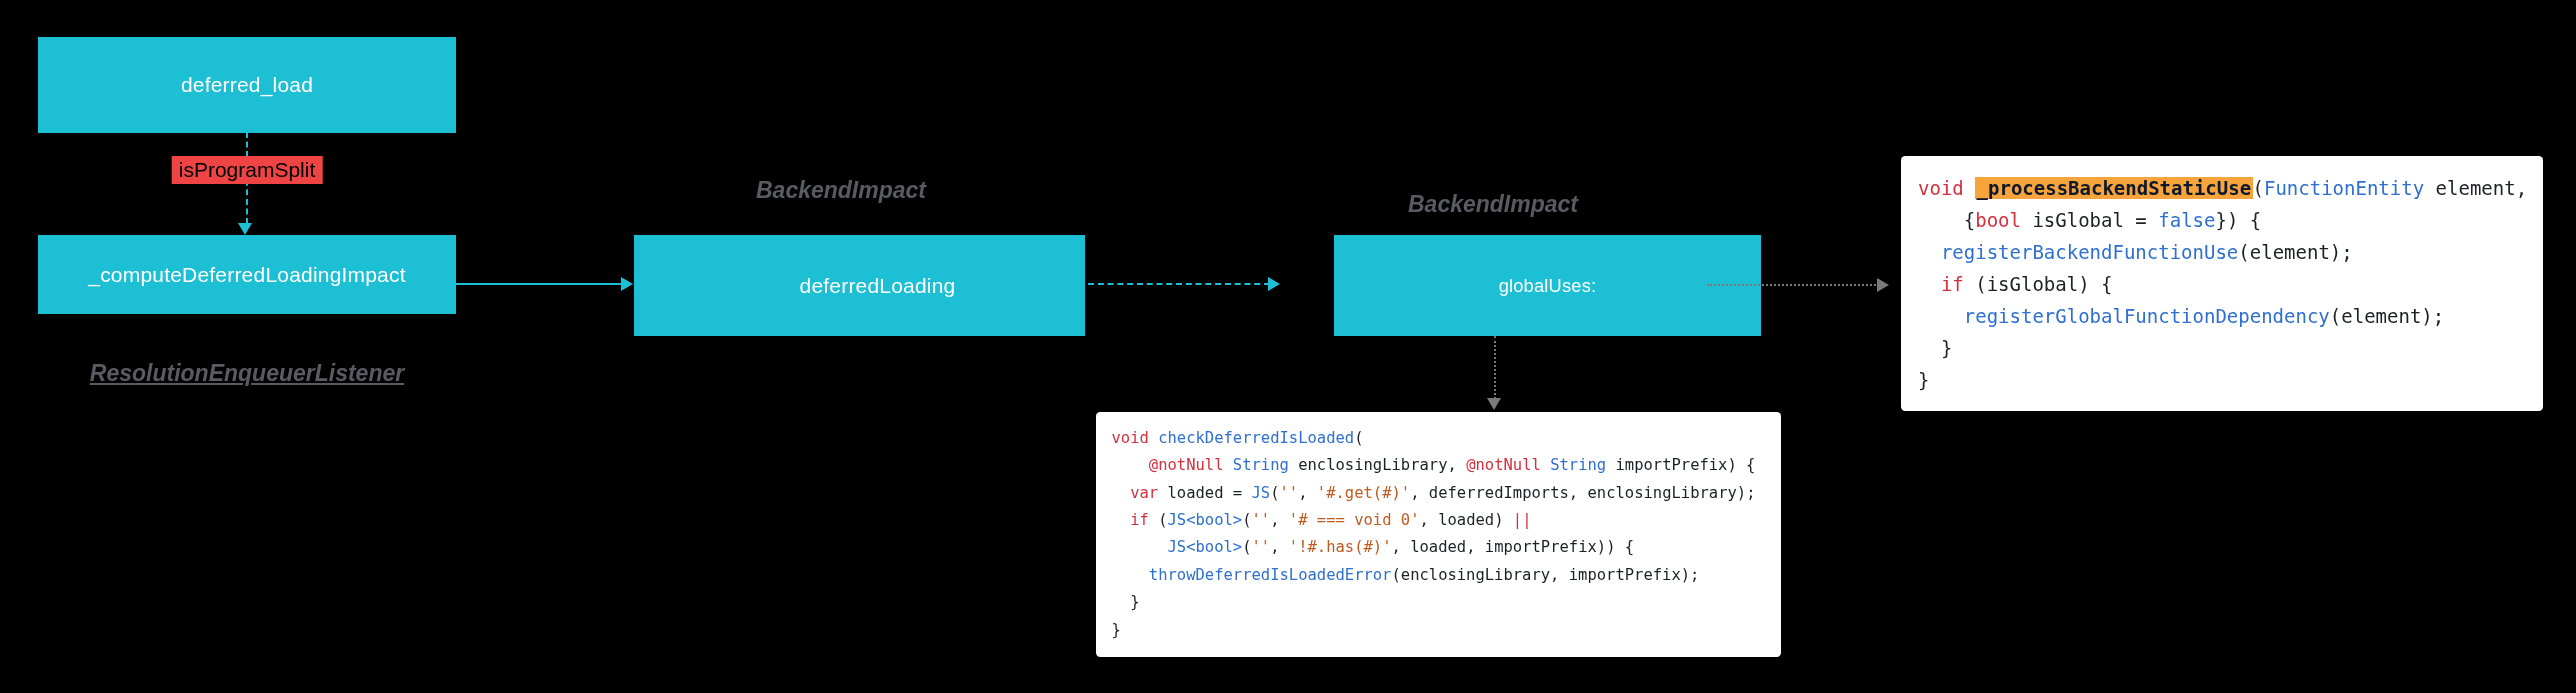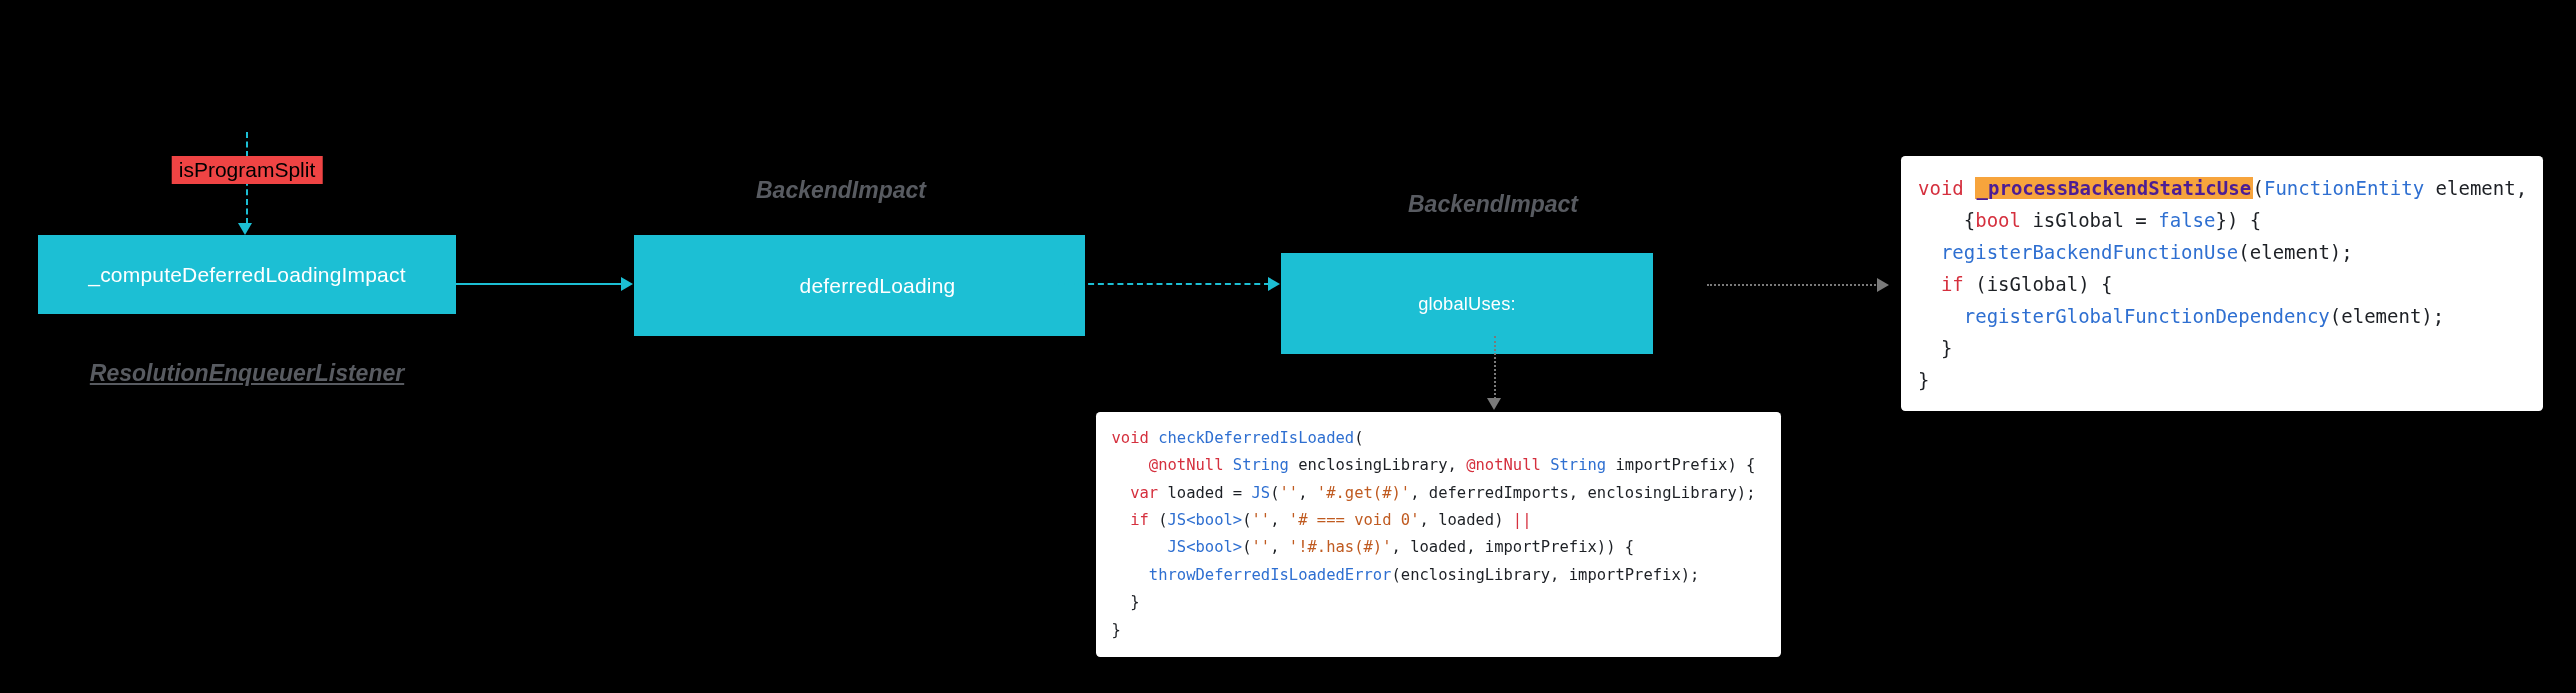--- a/index.html
+++ b/index.html
@@ -34,21 +34,21 @@
     text-align: center;
     font-size: 21px;
     letter-spacing: 0.2px;
   }
   .node .line2 { font-size: 18.3px; line-height: 24px; }
   .node.small-text { font-size: 18.3px; line-height: 24px; }
 
   #node-deferred-load            { left: 38px;   top: 37px;  width: 418px; height: 96px; }
   #node-compute-impact           { left: 38px;   top: 235px; width: 418px; height: 79px; }
   #node-deferred-loading         { left: 634px;  top: 235px; width: 415px; height: 101px; padding-left: 36px; }
-  #node-global-uses              { left: 1281px; top: 235px; width: 372px; height: 101px; margin-top: 18px; }
+  #node-global-uses              { left: 1334px; top: 235px; width: 427px; height: 101px; }
 
   
   .annotation {
     position: absolute;
     color: var(--annotation-gray);
     font-style: italic;
     font-weight: bold;
     font-size: 23px;
     transform: translateX(-50%);
     white-space: nowrap;
@@ -134,27 +134,30 @@
     left: 1096px; top: 412px; width: 685px;
     padding: 12.7px 15.5px;
     font-size: 15.5px; line-height: 27.4px;
   }
   .code-line { white-space: pre; }
   .tok-kw   { color: #d5303e; }
   .tok-type { color: #2e6fd1; }
   .tok-fn   { color: #2e6fd1; }
   .tok-str  { color: #c05b21; }
   .tok-pl   { color: #1d2025; }
-  .tok-hl   { background: #f7a43c; color: #4c1d95; font-weight: bold; padding: 0 1.4px; }
+  .tok-hl   { background: #f7a43c; color: #0f172a; font-weight: bold; padding: 0 1.4px; }
 </style>
 </head>
 <body style="--node-fill: #1cbfd4; --arrow-cyan: #1cbfd4; --arrow-gray: #7a7a7a; --annotation-gray: #585b61; background: rgb(0, 0, 0);">
 
 <div class="canvas">
 
+  <div class="node" id="node-deferred-load">
+    <span>deferred_load</span>
+  </div>
 
   <div class="node" id="node-compute-impact">
     <span>_computeDeferredLoadingImpact</span>
   </div>
 
   <div class="node" id="node-deferred-loading">
     <span>deferredLoading</span>
   </div>
 
   <div class="node small-text" id="node-global-uses">

